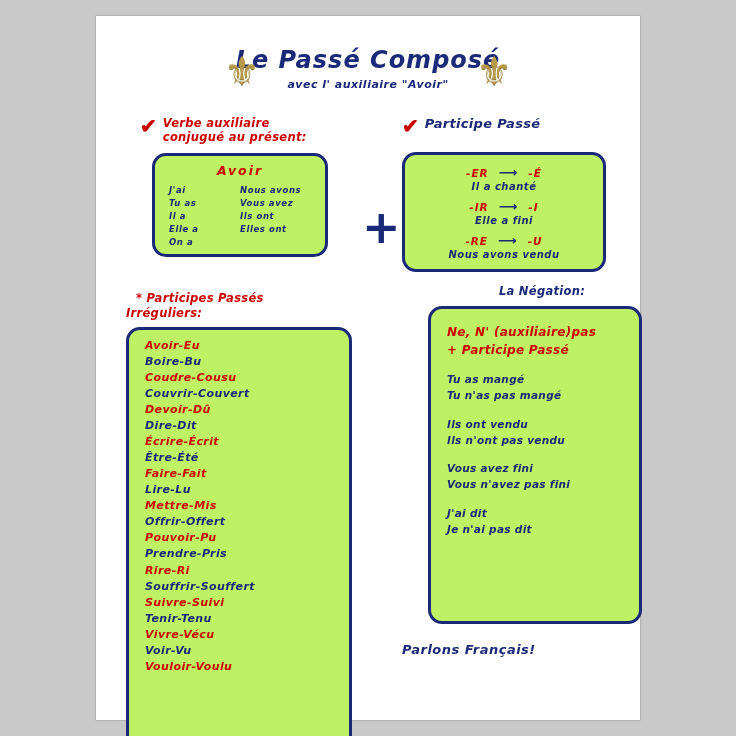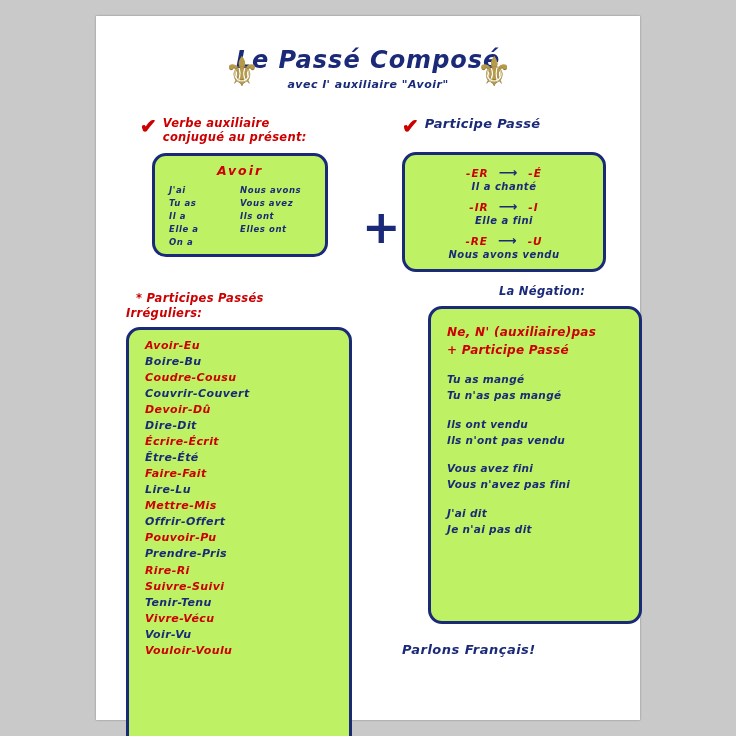--- a/index.html
+++ b/index.html
@@ -269,20 +269,21 @@
       <div class="irr-item txt blue">Dire-Dit</div>
       <div class="irr-item txt">Écrire-Écrit</div>
       <div class="irr-item txt blue">Être-Été</div>
       <div class="irr-item txt">Faire-Fait</div>
       <div class="irr-item txt blue">Lire-Lu</div>
       <div class="irr-item txt">Mettre-Mis</div>
       <div class="irr-item txt blue">Offrir-Offert</div>
       <div class="irr-item txt">Pouvoir-Pu</div>
       <div class="irr-item txt blue">Prendre-Pris</div>
       <div class="irr-item txt">Rire-Ri</div>
+      <div class="irr-item txt blue">Souffrir-Souffert</div>
       <div class="irr-item txt">Suivre-Suivi</div>
       <div class="irr-item txt blue">Tenir-Tenu</div>
       <div class="irr-item txt">Vivre-Vécu</div>
       <div class="irr-item txt blue">Voir-Vu</div>
       <div class="irr-item txt">Vouloir-Voulu</div>
     </div>
   </div>
 
   <div id="neg-col">
     <div id="neg-head" class="sec-head blue">La Négation:</div>

